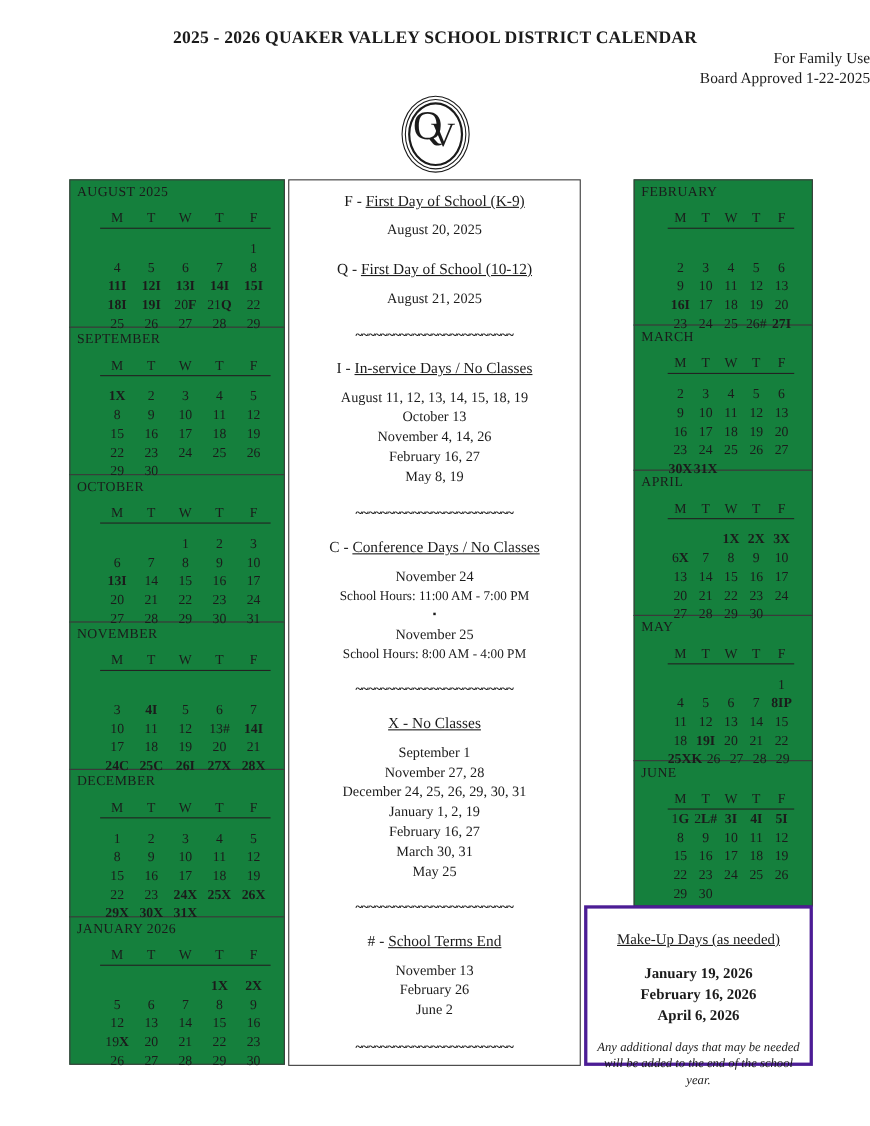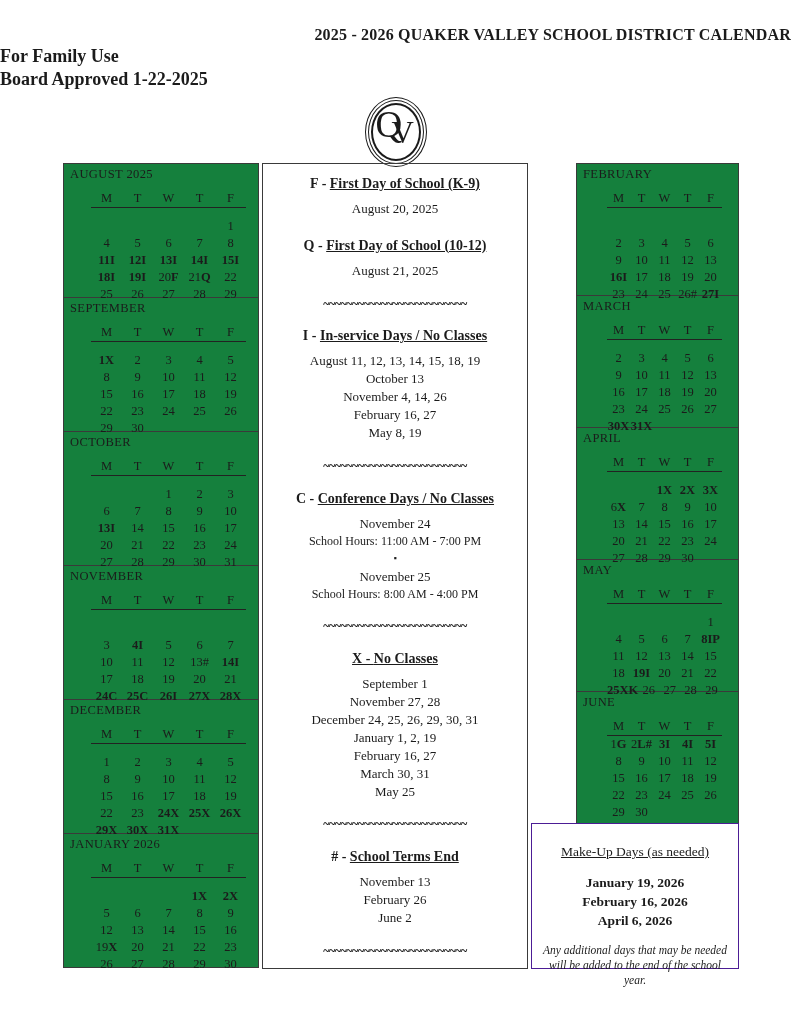--- a/index.html
+++ b/index.html
@@ -1,21 +1,21 @@
 <!DOCTYPE html>
 <html><head>
 <meta charset="utf-8">
 <style>
   html,body{margin:0;padding:0;background:#e8e8e8;}
   .page{position:relative;width:791px;height:1024px;background:#ffffff;margin:0 auto;
         font-family:"Liberation Serif","DejaVu Serif",serif;color:#1b1b1b;overflow:hidden;}
 
   
-  .hdr-title{margin-top:26px;text-align:right;font-weight:bold;font-size:16px;letter-spacing:.2px;font-family:Liberation Serif, serif;}
-  .hdr-sub{text-align:left;font-weight:bold;font-size:18px;margin-top:2px;}
+  .hdr-title{margin-top:26px;text-align:center;font-weight:bold;font-size:16px;letter-spacing:.2px;font-family:Liberation Serif, serif;}
+  .hdr-sub{text-align:right;font-weight:normal;font-size:14px;margin-top:2px;}
 
   
   .logo{position:relative;width:62px;height:70px;margin:7px auto 0;}
   .ring{position:absolute;border-radius:50%;}
   .ring.outer{inset:0;border:1.5px solid #1b1b1b;}
   .ring.mid{inset:3px;border:1px solid #1b1b1b;}
   .ring.inner{inset:6px;border:2.5px solid #1b1b1b;}
   .logo .lq{position:absolute;top:9px;left:11px;font-size:37px;line-height:1;font-weight:normal;}
   .logo .lv{position:absolute;top:20px;left:27px;font-size:31px;line-height:1;}
 
@@ -36,34 +36,34 @@
   .col-right .month-table{margin:9px 16px 0 30px;}
   .wk-row{display:flex;border-bottom:1px solid #222;padding-bottom:1px;}
   .wk{flex:1;text-align:center;font-size:12.5px;}
   .rows{margin-top:11px;}
   .rows.tight{margin-top:1px;}
   .day-row{display:flex;height:17px;}
   .day{flex:1;text-align:center;font-size:12.5px;white-space:nowrap;}
   .day b{font-weight:bold;}
 
   
-  .legend-head{font-size:14px;font-weight:bold;margin-bottom:8px;}
+  .legend-head{font-size:14px;font-weight:normal;margin-bottom:8px;}
   .legend-head .head-u{text-decoration:underline;}
   .legend-head .pfx.u{text-decoration:underline;}
   .legend-line{font-size:13px;line-height:18px;}
   .legend-line.small{font-size:12px;line-height:16px;}
   .legend-line.bullet{font-size:9px;line-height:13px;margin:3px 0;}
   .squiggle{font-size:12px;font-weight:bold;letter-spacing:-.5px;line-height:9px;height:9px;
             overflow:hidden;white-space:nowrap;}
   .key-list{text-align:left;padding-left:6px;}
   .key-item{font-size:13px;line-height:19px;}
   .key-item b{font-weight:bold;}
 
   
-  .makeup-box{border:1px solid #4c1d95;box-sizing:border-box;height:146px;margin-top:-1px;
+  .makeup-box{border:3px solid #4c1d95;box-sizing:border-box;height:146px;margin-top:-1px;
               text-align:center;padding-top:20px;}
   .makeup-title{font-size:13.5px;text-decoration:underline;}
   .makeup-dates{margin-top:13px;font-weight:bold;font-size:13.5px;line-height:19px;text-align:center;}
   .makeup-note{margin:13px auto 0;width:188px;font-style:italic;font-size:11.5px;line-height:15px;}
 </style>
 </head>
 <body>
 
 <div class="page">
 

